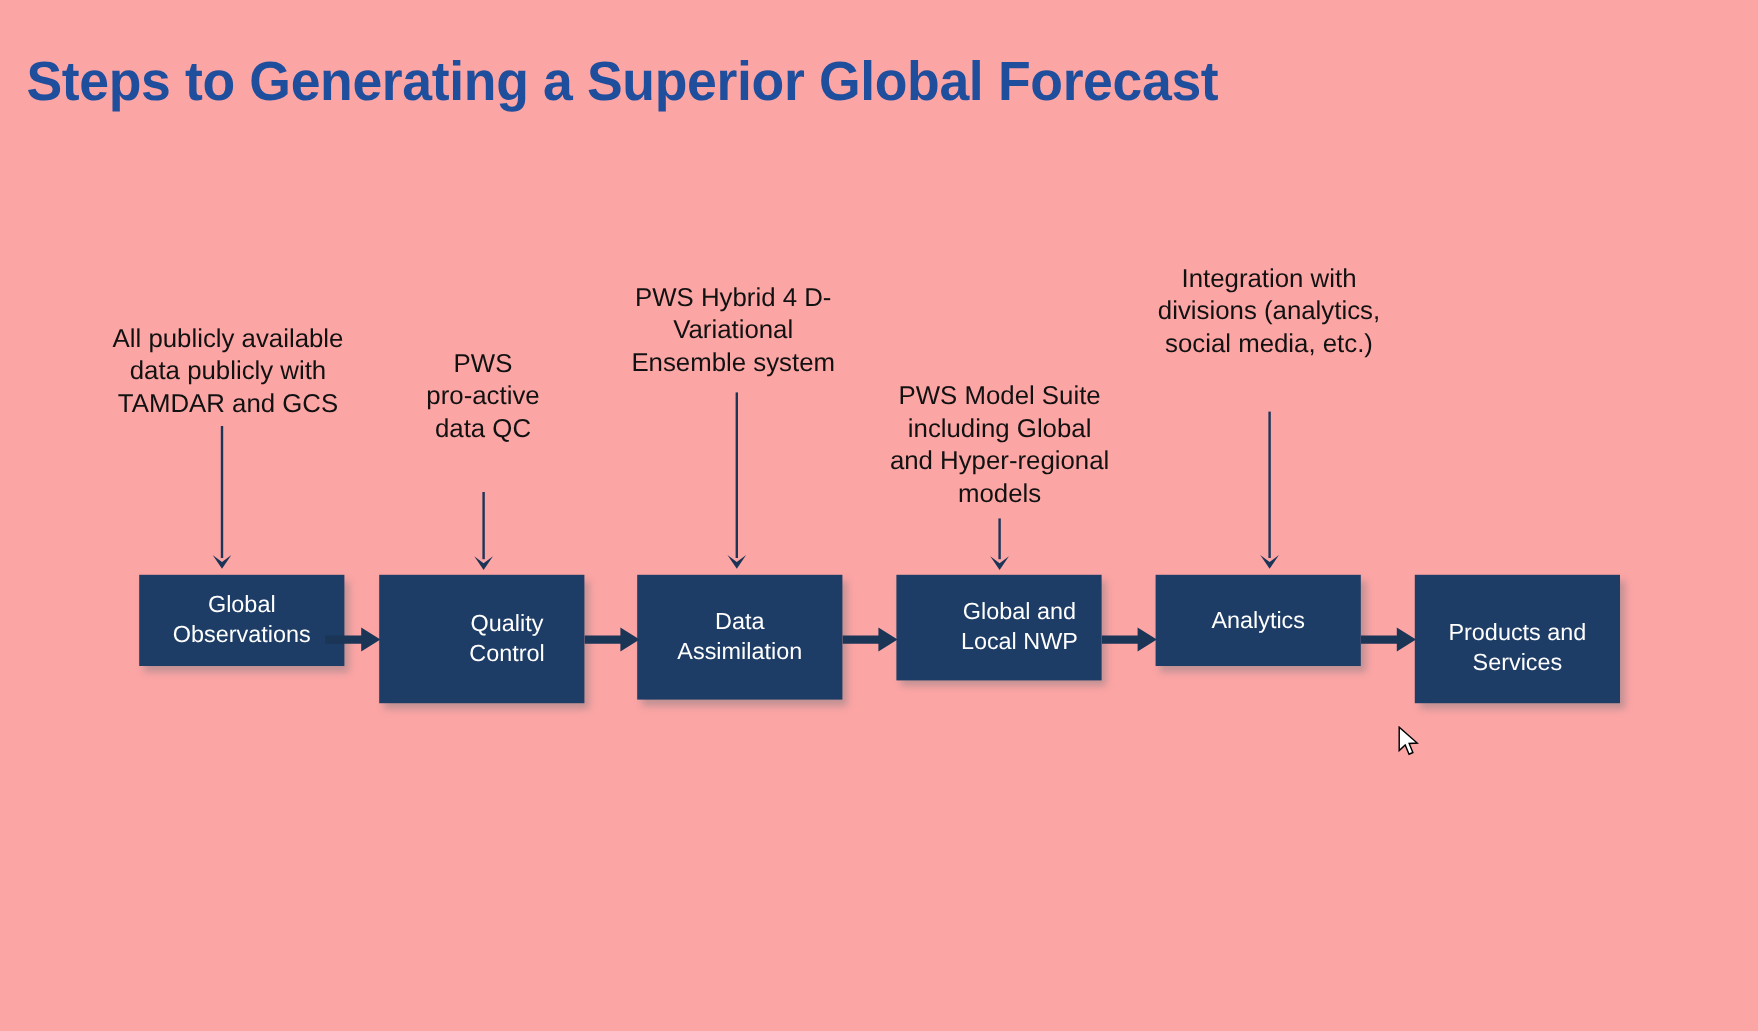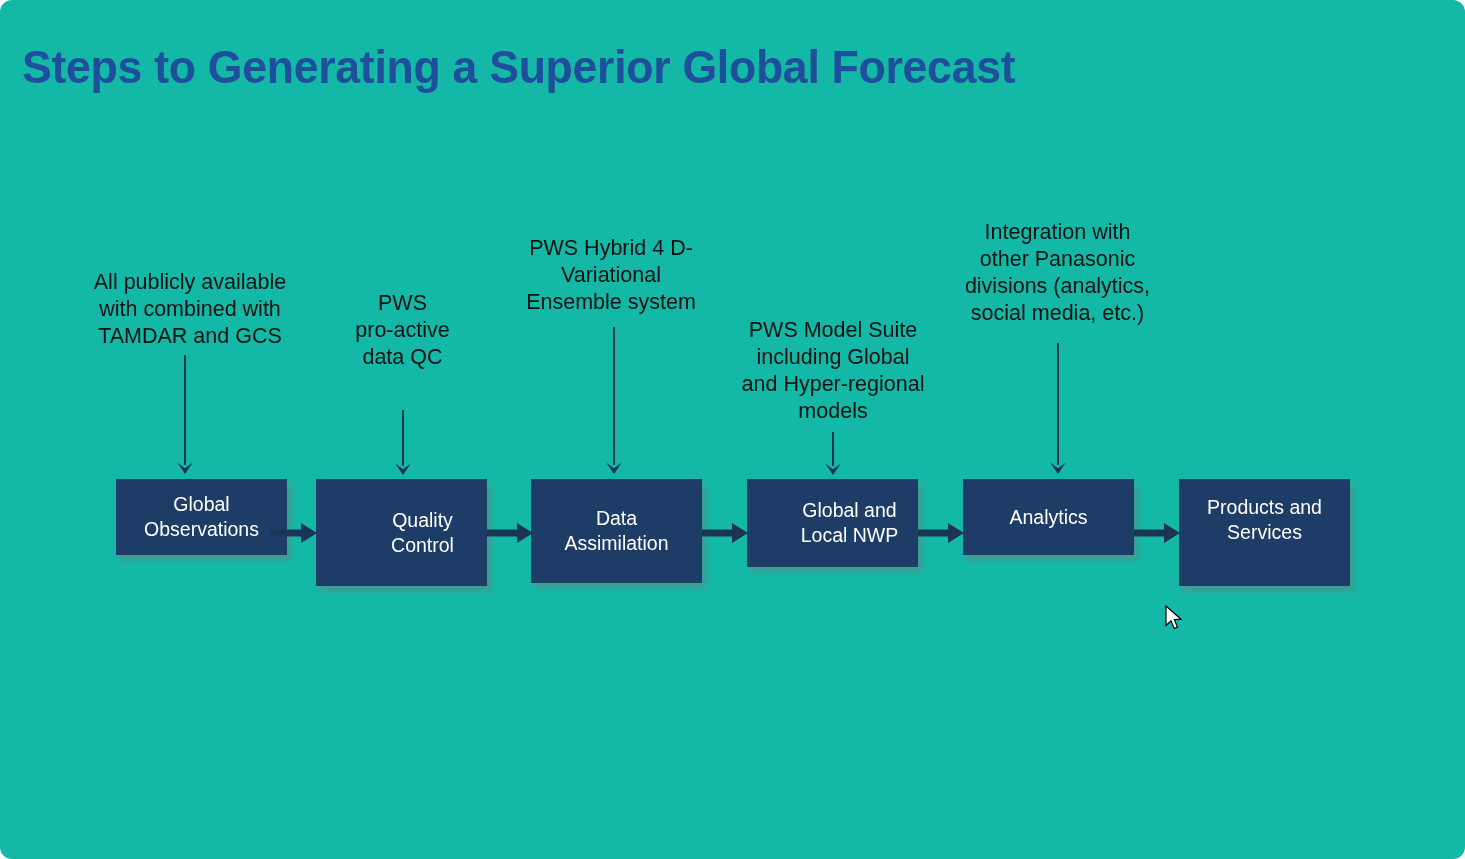--- a/index.html
+++ b/index.html
@@ -13,22 +13,21 @@
     font-family: "Liberation Sans", sans-serif;
     overflow: hidden;
     position: relative;
   }
 
   #slide {
     position: absolute;
     left: 0; top: 0;
     width: 1465px;
     height: 859px;
-    background: #14b8a6;
-    border-radius: 12px;
+    background: #fca5a5;
   }
 
   
   #slide-title {
     position: absolute;
     left: 22px;
     top: 40px;
     font-size: 46px;
     font-weight: bold;
     color: #1F4E9C;
@@ -106,21 +105,21 @@
 </style>
 </head>
 <body>
 
 <div id="slide">
 
   <div id="slide-title">Steps to Generating a Superior Global Forecast</div>
 
   <div class="note" style="left:55px; top:253px; width:270px;margin-top:16px;">
     <span class="line">All publicly available</span>
-    <span class="line">with combined with</span>
+    <span class="line">data publicly with</span>
     <span class="line">TAMDAR and GCS</span>
   </div>
   <div class="varrow" style="left:172px; top:355px; height:122px;">
     <div class="shaft" style="height:110px;"></div>
     <div class="head" style="top:107px;">
       <svg width="18" height="15" viewBox="0 0 18 15">
         <path d="M1.2 0.5 L9 12 L16.8 0.5 L9 6.3 Z" fill="#1B3557"></path>
       </svg>
     </div>
   </div>
@@ -163,21 +162,20 @@
     <div class="shaft" style="height:34px;"></div>
     <div class="head" style="top:31px;">
       <svg width="18" height="15" viewBox="0 0 18 15">
         <path d="M1.2 0.5 L9 12 L16.8 0.5 L9 6.3 Z" fill="#1B3557"></path>
       </svg>
     </div>
   </div>
 
   <div class="note" style="left:940px; top:219px; width:235px;text-align:center;">
     <span class="line">Integration with</span>
-    <span class="line">other Panasonic</span>
     <span class="line">divisions (analytics,</span>
     <span class="line">social media, etc.)</span>
   </div>
   <div class="varrow" style="left:1045px; top:343px; height:134px;">
     <div class="shaft" style="height:122px;"></div>
     <div class="head" style="top:119px;">
       <svg width="18" height="15" viewBox="0 0 18 15">
         <path d="M1.2 0.5 L9 12 L16.8 0.5 L9 6.3 Z" fill="#1B3557"></path>
       </svg>
     </div>
@@ -210,21 +208,21 @@
       <span class="line">Local NWP</span>
     </div>
   </div>
 
   <div class="pbox" style="left:963px; top:479px; width:171px; height:76px;">
     <div class="ptext">
       <span class="line">Analytics</span>
     </div>
   </div>
 
-  <div class="pbox" style="left:1179px; top:479px; width:171px; height:107px; align-items:flex-start; padding-top:16px;">
+  <div class="pbox" style="left:1179px; top:479px; width:171px; height:107px; align-items:flex-start; padding-top:36px;">
     <div class="ptext">
       <span class="line">Products and</span>
       <span class="line">Services</span>
     </div>
   </div>
 
   <div class="harrow" style="left:271px; top:520px; width:47px;">
     <svg width="47" height="26" viewBox="0 0 47 26">
       <path d="M0 9.5 L30 9.5 L30 3 L46 13 L30 23 L30 16.5 L0 16.5 Z" fill="#1B3557"></path>
     </svg>

